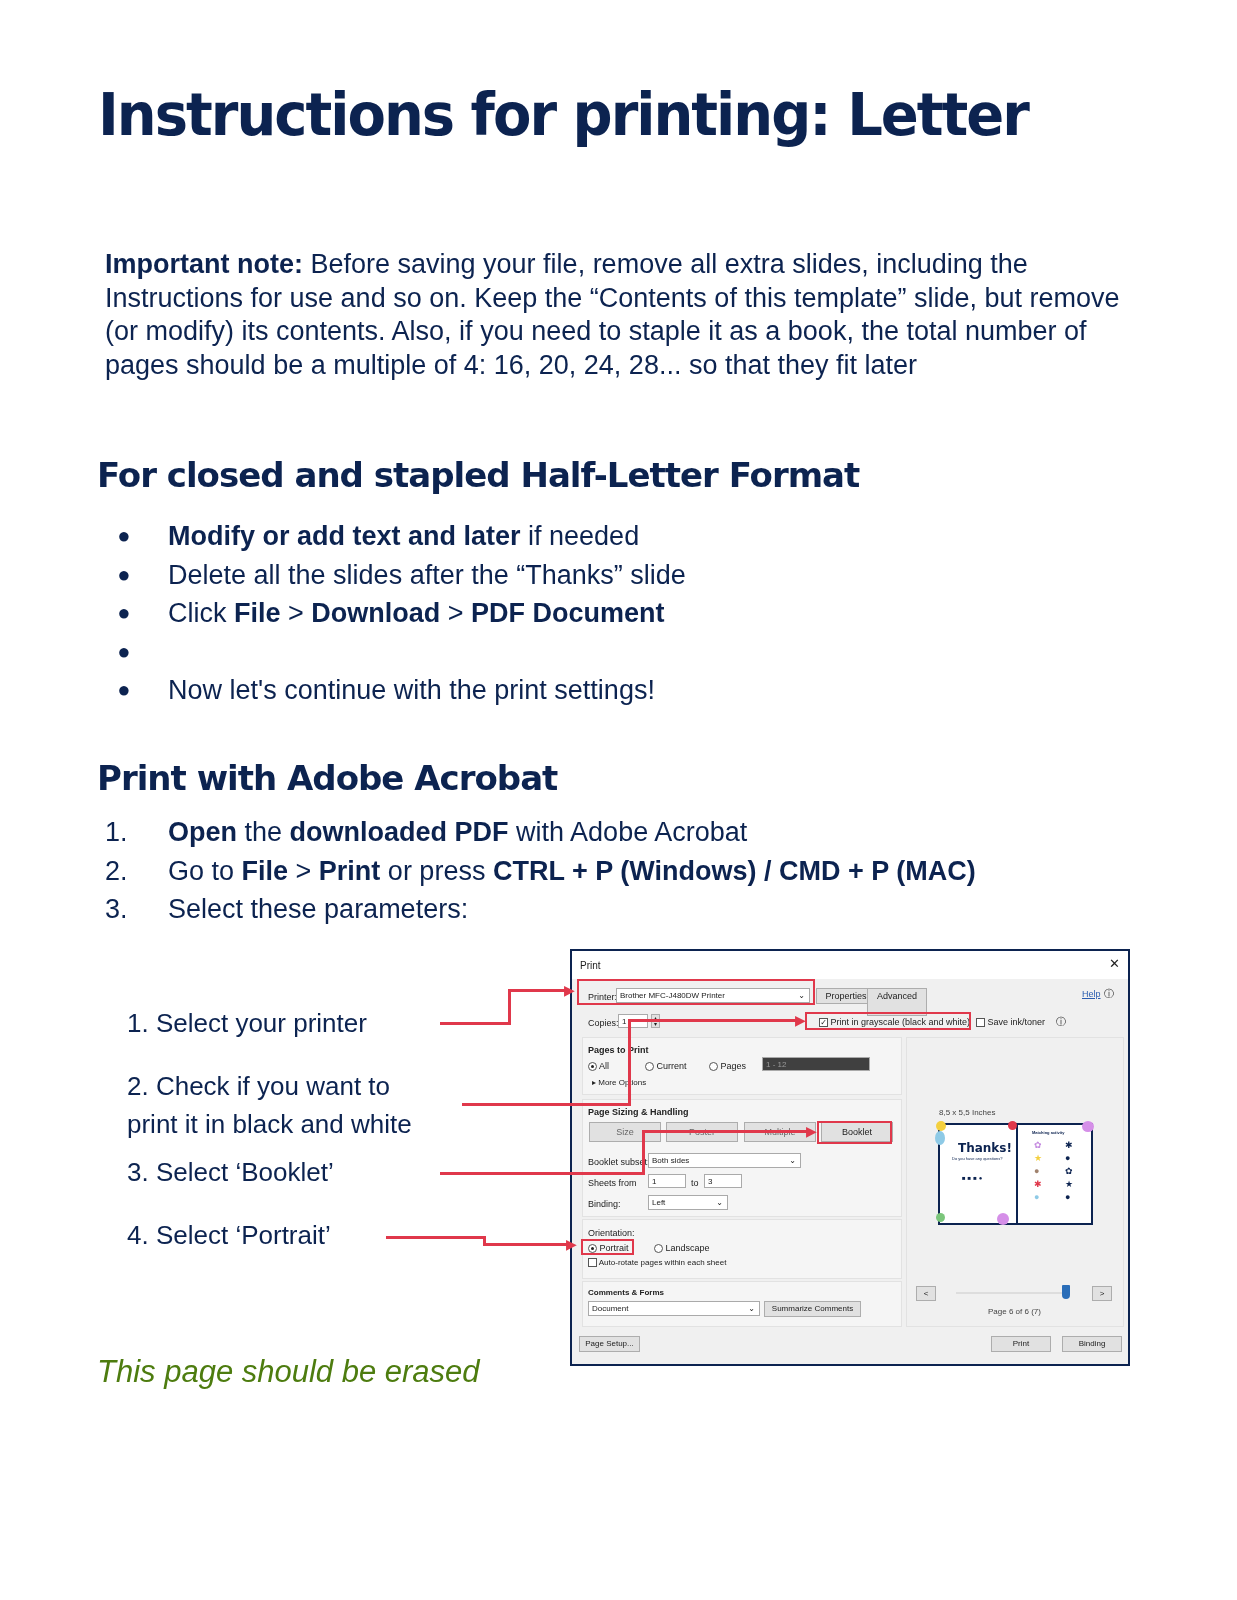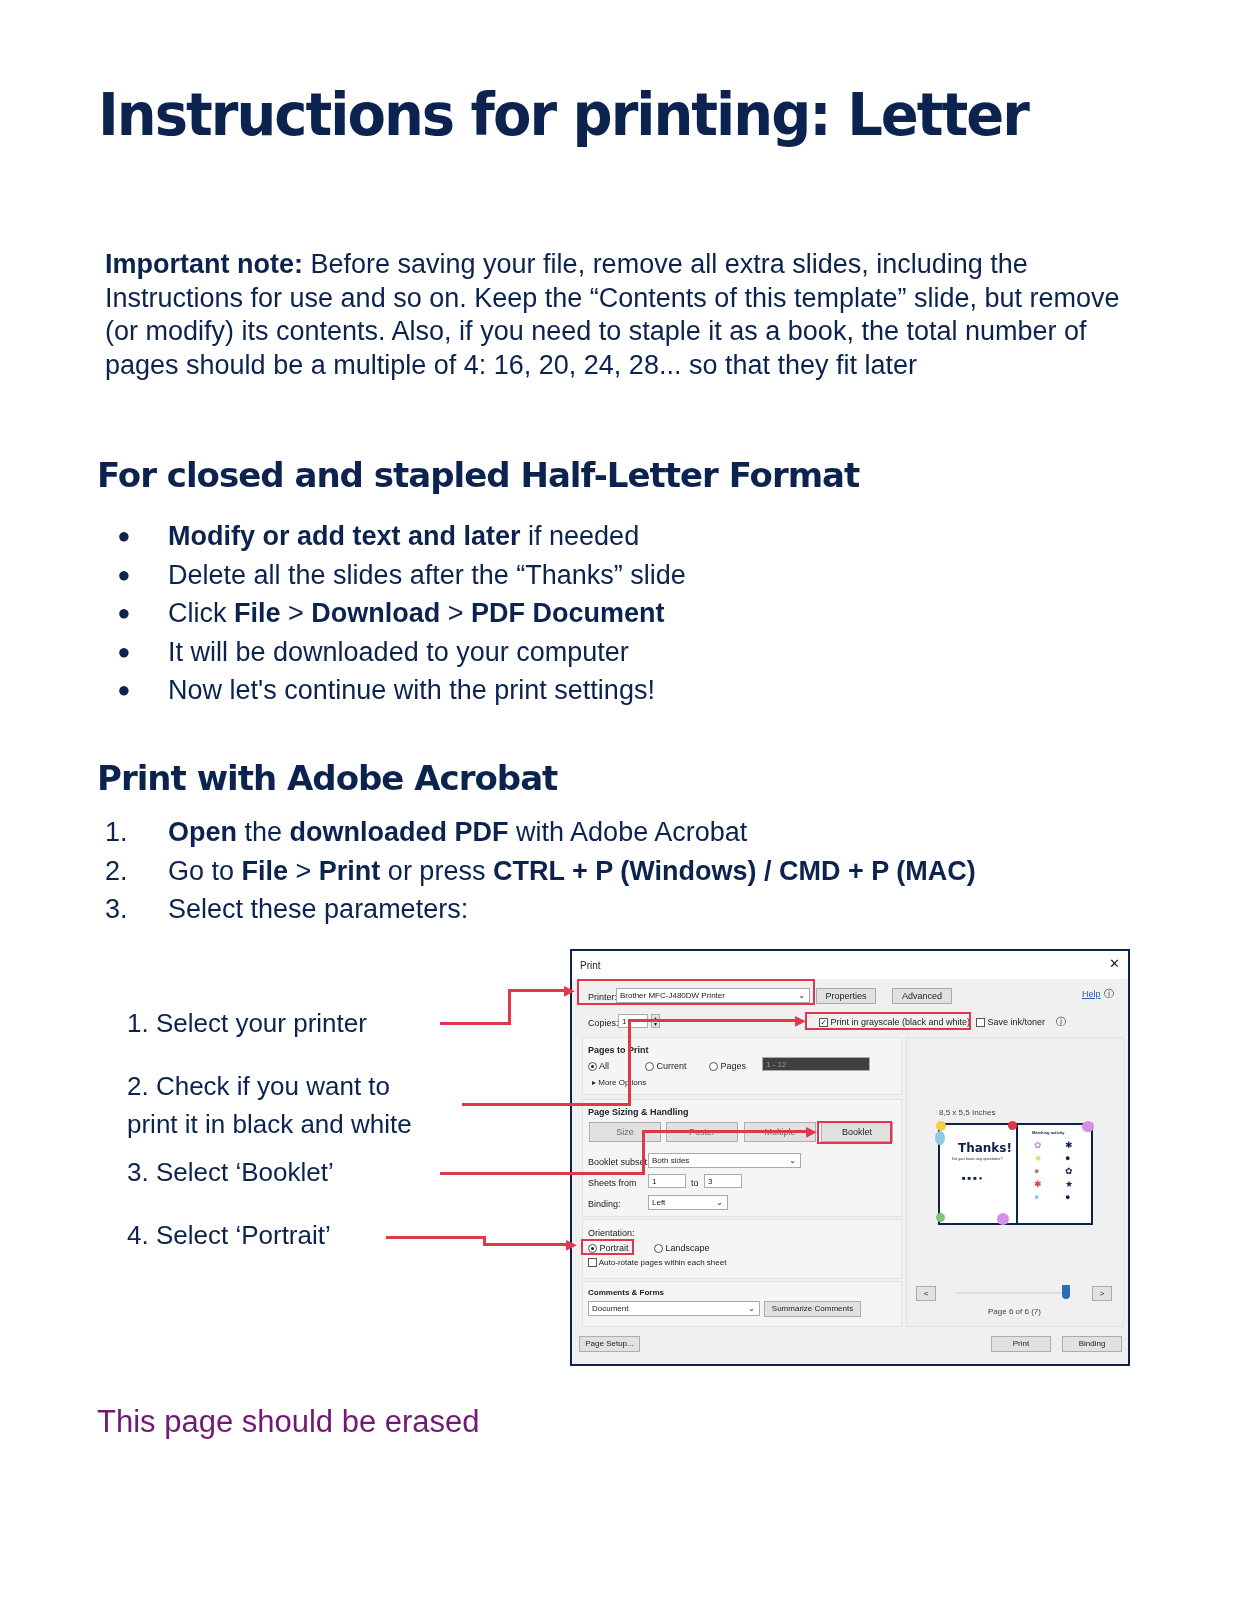--- a/index.html
+++ b/index.html
@@ -46,35 +46,35 @@
   .panel { position: absolute; background: #f5f5f5; border: 1px solid #e2e2e2; box-sizing: border-box; }
   .radio { display: inline-block; width: 9px; height: 9px; border: 1px solid #555; border-radius: 50%; box-sizing: border-box; vertical-align: middle; position: relative; background:#fff; }
   .radio.on::after { content: ""; position: absolute; left: 2px; top: 2px; width: 3px; height: 3px; border-radius: 50%; background: #222; }
   .check { display: inline-block; width: 9px; height: 9px; border: 1px solid #555; box-sizing: border-box; vertical-align: middle; background: #fff; font-size: 8px; line-height: 7px; text-align: center; }
   .redbox { position: absolute; border: 2px solid #e0384b; box-sizing: border-box; }
   .arrow { position: absolute; background: #e0384b; }
   .bold { font-weight: 700; }
   .link { color: #2a5db0; text-decoration: underline; }
   .preview { position: absolute; background: #fff; border: 2px solid #0c2350; box-sizing: border-box; }
   .dot { position: absolute; border-radius: 50%; }
-  .footer-note { position: absolute; left: 97px; top: 1404px; font-size: 31px; color: #701a75; }
+  .footer-note { position: absolute; left: 97px; top: 1354px; font-size: 31px; font-style: italic; color: #4d7c0f; }
 </style>
 </head>
 <body>
 
 <h1 class="title">Instructions for printing: Letter</h1>
 
 <p class="note"><b>Important note:</b><span> Before saving your file, remove all extra slides, including the Instructions for use and so on. Keep the “Contents of this template” slide, but remove (or modify) its contents. Also, if you need to staple it as a book, the total number of pages should be a multiple of 4: 16, 20, 24, 28... so that they fit later</span></p>
 
 <h2 class="h2" style="top:455px">For closed and stapled Half-Letter Format</h2>
 <ul class="list bullets" style="top:517px">
   <li><span class="mark">●</span><b>Modify or add text and later</b><span> if needed</span></li>
   <li><span class="mark">●</span><span>Delete all the slides after the “Thanks” slide</span></li>
   <li><span class="mark">●</span><span>Click </span><b>File</b><span> &gt; </span><b>Download</b><span> &gt; </span><b>PDF Document</b></li>
-  <li><span class="mark">●</span><span>It will be downloaded to your computer</span></li>
+  <li><span class="mark">●</span></li>
   <li><span class="mark">●</span><span>Now let's continue with the print settings!</span></li>
 </ul>
 
 <h2 class="h2" style="top:758px">Print with Adobe Acrobat</h2>
 <ol class="list nums" style="top:813px">
   <li><span class="mark">1.</span><b>Open</b><span> the </span><b>downloaded PDF</b><span> with Adobe Acrobat</span></li>
   <li><span class="mark">2.</span><span>Go to </span><b>File</b><span> &gt; </span><b>Print</b><span> or press </span><b>CTRL + P (Windows) / CMD + P (MAC)</b></li>
   <li><span class="mark">3.</span><span>Select these parameters:</span></li>
 </ol>
 
@@ -86,21 +86,21 @@
 
 <div class="dialog">
   <div class="titlebar">
     <span class="t">Print</span>
     <span class="x">✕</span>
   </div>
 
   <span class="abs" style="left:16px;top:41px">Printer:</span>
   <div class="field" style="left:44px;top:37px;width:194px;height:15px"><span>Brother MFC-J480DW Printer</span><span style="position:absolute;right:4px;top:0">⌄</span></div>
   <div class="btn" style="left:244px;top:37px;width:60px;height:16px;line-height:14px">Properties</div>
-  <div class="btn" style="left:320px;top:37px;width:60px;height:16px;line-height:14px">Advanced</div>
+  <div class="btn" style="left:295px;top:37px;width:60px;height:28px;line-height:14px">Advanced</div>
   <span class="abs link" style="left:510px;top:38px">Help</span>
   <span class="abs" style="left:532px;top:36px;font-size:10px">ⓘ</span>
 
   <span class="abs" style="left:16px;top:67px">Copies:</span>
   <div class="field" style="left:46px;top:63px;width:30px;height:14px">1</div>
   <div class="btn" style="left:79px;top:63px;width:9px;height:14px;font-size:6px;line-height:6px">▴<br>▾</div>
   <span class="abs" style="left:247px;top:66px"><span class="check">✓</span> <span>Print in grayscale (black and white)</span></span>
   <span class="abs" style="left:404px;top:66px"><span class="check"></span> <span>Save ink/toner</span></span>
   <span class="abs" style="left:484px;top:64px;font-size:10px">ⓘ</span>
 

